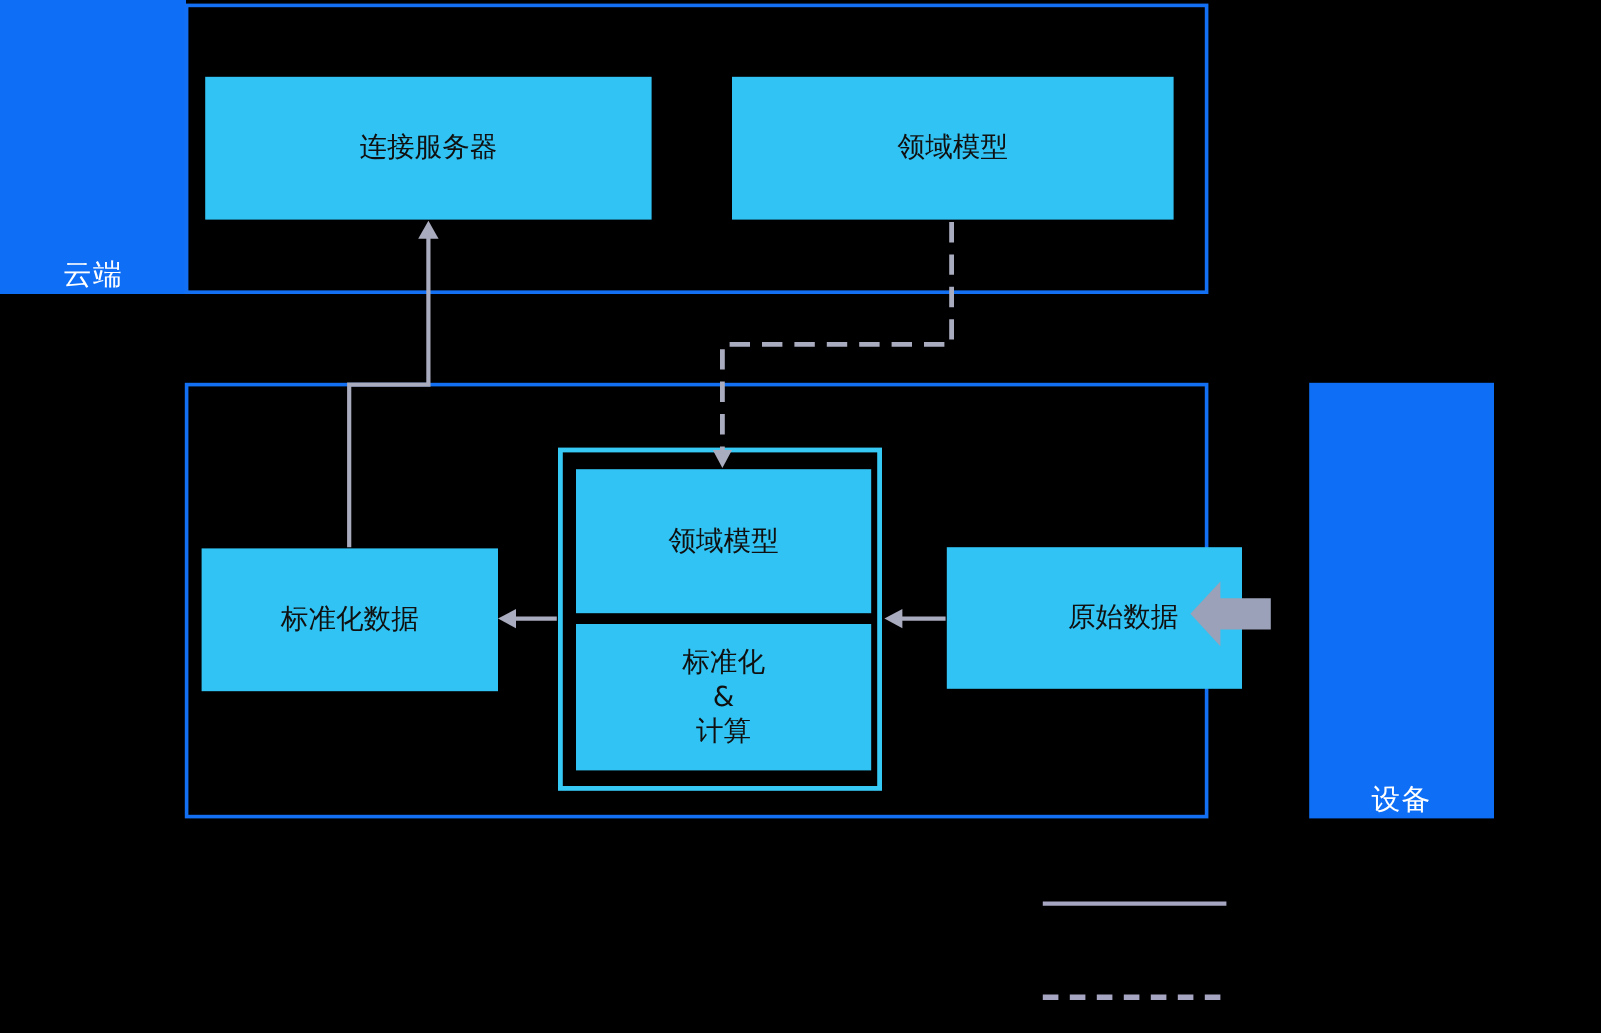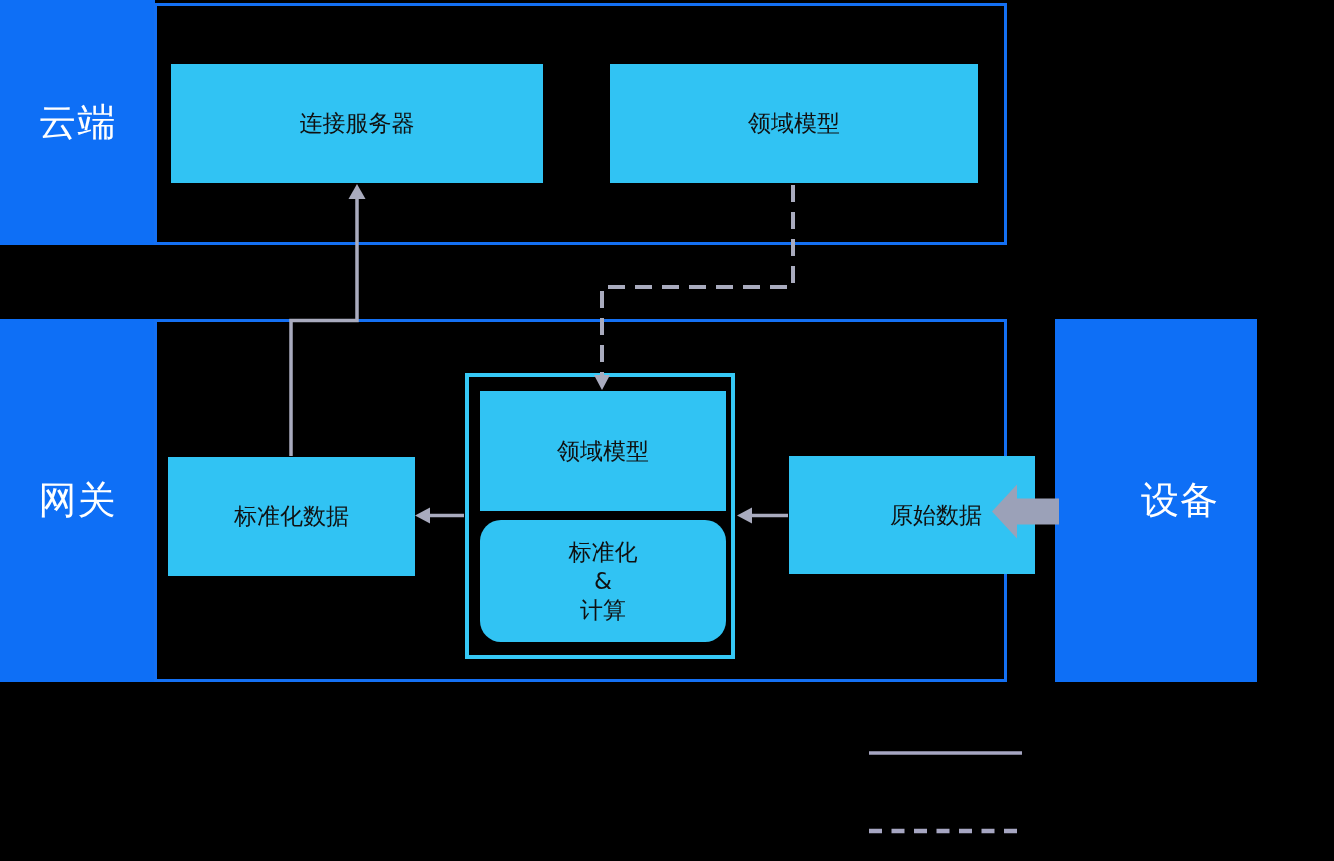--- a/index.html
+++ b/index.html
@@ -7,22 +7,22 @@
     position:relative;
     width:1334px;height:861px;
     background:var(--background,#000);
     overflow:hidden;
     font-family:"DejaVu Sans","Liberation Sans",sans-serif;
   }
   .section-label{
     position:absolute;
     background:var(--section-blue,#0e6ff6);
     color:var(--label-text,#fff);
-    font-size:38px;
-    display:flex;align-items:center;justify-content:center;
+    font-size:24px;
+    display:flex;align-items:flex-end;justify-content:center;
     letter-spacing:1px;
   }
   .section-frame{
     position:absolute;
     border:3px solid var(--section-border-blue,#1470f3);
     box-sizing:border-box;
     background:transparent;
   }
   .node{
     position:absolute;
@@ -61,44 +61,41 @@
   </div>
   <div class="section-frame" style="left:154px;top:3px;width:853px;height:242px;"></div>
 
   <div class="node" style="left:171px;top:64px;width:372px;height:119px;">
     <span>连接服务器</span>
   </div>
   <div class="node" style="left:610px;top:64px;width:368px;height:119px;">
     <span>领域模型</span>
   </div>
 
-  <div class="section-label" style="left:0;top:319px;width:155px;height:363px;">
-    <span>网关</span>
-  </div>
   <div class="section-frame" style="left:154px;top:319px;width:853px;height:363px;"></div>
 
   <div class="node" style="left:168px;top:457px;width:247px;height:119px;align-items:center;">
     <span>标准化数据</span>
   </div>
 
   <div class="inner-frame" style="left:465px;top:373px;width:270px;height:286px;"></div>
   <div class="node" style="left:480px;top:391px;width:246px;height:120px;">
     <span>领域模型</span>
   </div>
-  <div class="node" style="left:480px;top:520px;width:246px;height:122px;border-radius:21px;">
+  <div class="node" style="left:480px;top:520px;width:246px;height:122px;">
     <span>标准化
 &amp;
 计算</span>
   </div>
 
   <div class="node" style="left:789px;top:456px;width:198px;height:118px;padding-left:48px;">
     <span>原始数据</span>
   </div>
 
-  <div class="section-label" style="left:1055px;top:319px;width:154px;height:363px;padding-left:48px;">
+  <div class="section-label" style="left:1091px;top:319px;width:154px;height:363px;">
     <span>设备</span>
   </div>
 
   <svg class="overlay" viewBox="0 0 1334 861">
 
     <g>
       <polyline class="connector" points="291,456 291,320.5 357,320.5 357,197"></polyline>
       <polygon class="arrowhead" points="357,184 348.5,199 365.5,199"></polygon>
     </g>
 

